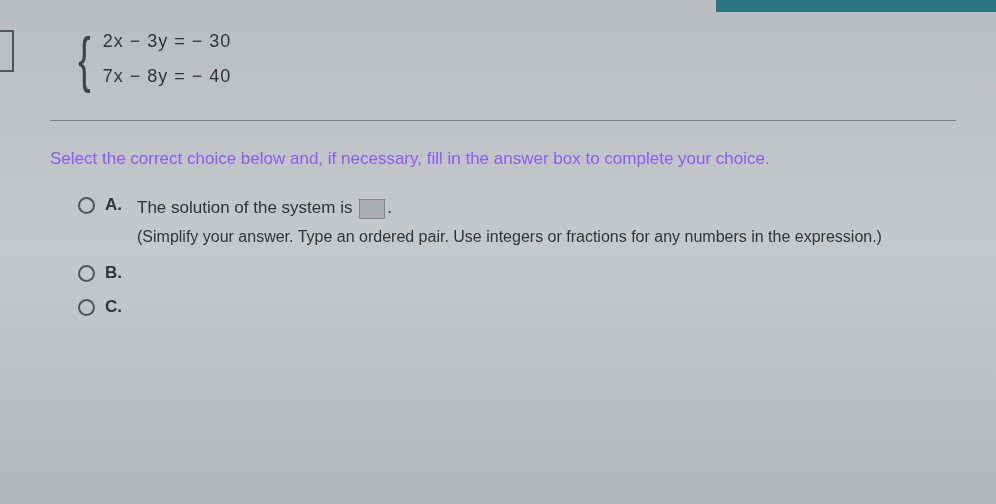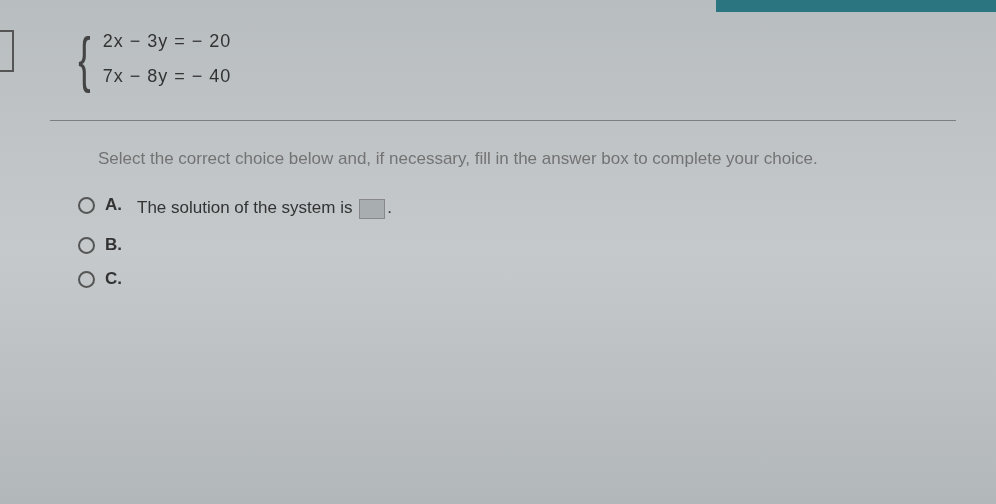--- a/index.html
+++ b/index.html
@@ -57,23 +57,22 @@
       color: #333;
       letter-spacing: 1px;
     }
     .hr {
       border: none;
       border-top: 1px solid #7a7f82;
       margin: 18px 0 28px 0;
     }
     .instruction {
       font-size: 17px;
-      color: #737373;
+      color: #8b5cf6;
       margin-bottom: 26px;
-      margin-left: 48px;
     }
     .choices {
       margin-left: 28px;
     }
     .choice {
       display: flex;
       align-items: flex-start;
       margin-bottom: 14px;
       gap: 10px;
     }
@@ -131,36 +130,37 @@
 
 <div class="top-band"></div>
 <div class="left-mark"></div>
 
 <div class="page">
 
 
   <div class="equations-wrap">
     <div class="brace">{</div>
     <div class="eqs">
-      <div class="eq">2x − 3y = − 20</div>
+      <div class="eq">2x − 3y = − 30</div>
       <div class="eq">7x − 8y = − 40</div>
     </div>
   </div>
 
   <hr class="hr">
 
   <div class="instruction">Select the correct choice below and, if necessary, fill in the answer box to complete your choice.</div>
 
   <div class="choices">
 
     <div class="choice">
       <div class="radio"></div>
       <div class="choice-label">A.</div>
       <div class="choice-body">
         <span>The solution of the system is </span><span class="answer-box"></span><span>.</span>
+        <span class="hint">(Simplify your answer. Type an ordered pair. Use integers or fractions for any numbers in the expression.)</span>
       </div>
     </div>
 
     <div class="choice">
       <div class="radio"></div>
       <div class="choice-label">B.</div>
     </div>
 
     <div class="choice">
       <div class="radio"></div>

